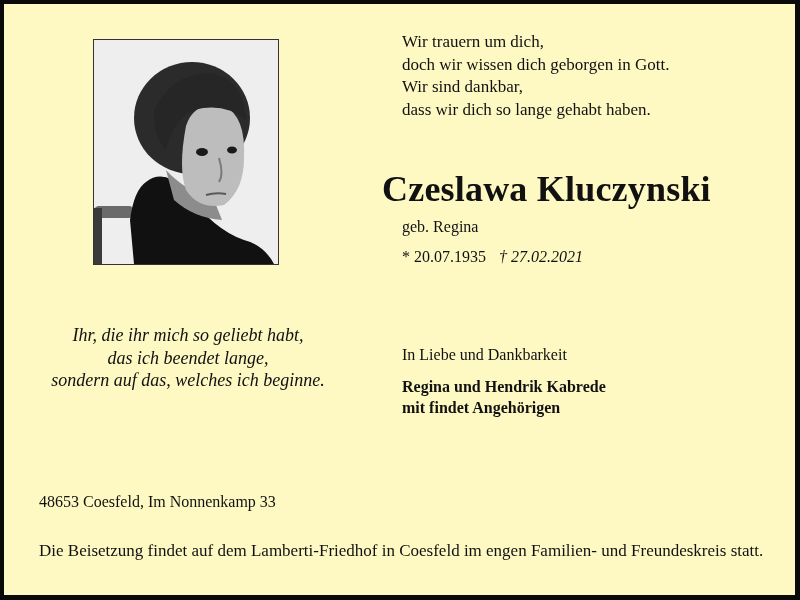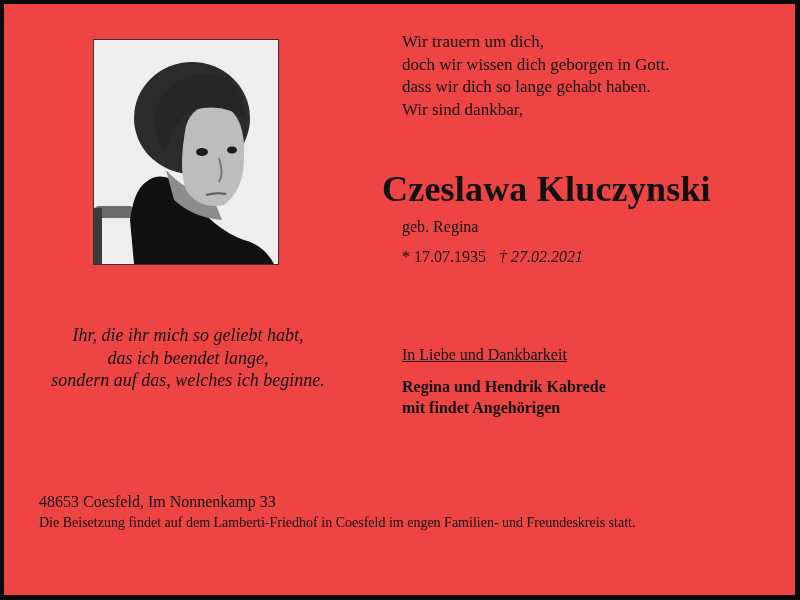--- a/index.html
+++ b/index.html
@@ -8,21 +8,21 @@
     font-family: "DejaVu Serif", "Liberation Serif", serif;
     color: #111111;
   }
   .frame {
     position: absolute; left: 0; top: 0; width: 800px; height: 600px;
     box-sizing: border-box;
     border-top: 4px solid #0a0a0a;
     border-left: 4px solid #0a0a0a;
     border-right: 5px solid #0a0a0a;
     border-bottom: 5px solid #0a0a0a;
-    background: #ef4444;
+    background: #fef9c3;
   }
   .photo {
     position: absolute; left: 89px; top: 35px; width: 186px; height: 226px;
     box-sizing: border-box; border: 1px solid #333;
     background: #f2f2f2; overflow: hidden;
   }
   .photo svg { display: block; }
   .serif { font-family: "Liberation Serif", "DejaVu Serif", serif; }
   .poem-top {
     position: absolute; left: 398px; top: 27px;
@@ -43,33 +43,33 @@
     white-space: pre;
   }
   .dates span + span { margin-left: 13px; font-style: italic; }
   .quote {
     position: absolute; left: 24px; width: 320px; top: 320px;
     text-align: center; font-style: italic;
     font-size: 18px; line-height: 22.5px;
   }
   .closing {
     position: absolute; left: 398px; top: 341px;
-    font-size: 16px; line-height: 20px; text-decoration: underline;
+    font-size: 16px; line-height: 20px;
   }
   .mourners {
     position: absolute; left: 398px; top: 373px;
     font-size: 16px; line-height: 20.5px; font-weight: bold;
   }
   .address {
     position: absolute; left: 35px; top: 488px;
     font-size: 16px; line-height: 20px;
   }
   .notice {
-    position: absolute; left: 35px; top: 508px; width: 730px;
-    font-size: 14px; line-height: 21px;
+    position: absolute; left: 35px; top: 536px; width: 730px;
+    font-size: 17px; line-height: 21px;
   }
 </style>
 </head>
 <body>
 
 <div class="frame">
 
   <div class="photo">
     <svg width="184" height="224" viewBox="0 0 184 224">
       <rect width="184" height="224" fill="#eeeeee"></rect>
@@ -91,27 +91,27 @@
       <path d="M125 118 Q130 135 125 142" stroke="#7a7a7a" stroke-width="2" fill="none"></path>
       <path d="M112 155 Q122 152 132 154" stroke="#5a5a5a" stroke-width="2" fill="none"></path>
 
       <path d="M60 70 Q80 30 120 34 Q150 40 152 80 Q130 62 100 70 Q80 78 72 110 Q60 100 60 70 Z" fill="#262626"></path>
     </svg>
   </div>
 
   <div class="poem-top serif">
     <div>Wir trauern um dich,</div>
     <div>doch wir wissen dich geborgen in Gott.</div>
+    <div>Wir sind dankbar,</div>
     <div>dass wir dich so lange gehabt haben.</div>
-    <div>Wir sind dankbar,</div>
   </div>
 
   <div class="name serif">Czeslawa Kluczynski</div>
   <div class="maiden serif">geb. Regina</div>
-  <div class="dates serif"><span>* 17.07.1935</span><span>† 27.02.2021</span></div>
+  <div class="dates serif"><span>* 20.07.1935</span><span>† 27.02.2021</span></div>
 
   <div class="quote serif">
     <div>Ihr, die ihr mich so geliebt habt,</div>
     <div>das ich beendet lange,</div>
     <div>sondern auf das, welches ich beginne.</div>
   </div>
 
   <div class="closing serif">In Liebe und Dankbarkeit</div>
   <div class="mourners serif">
     <div>Regina und Hendrik Kabrede</div>

